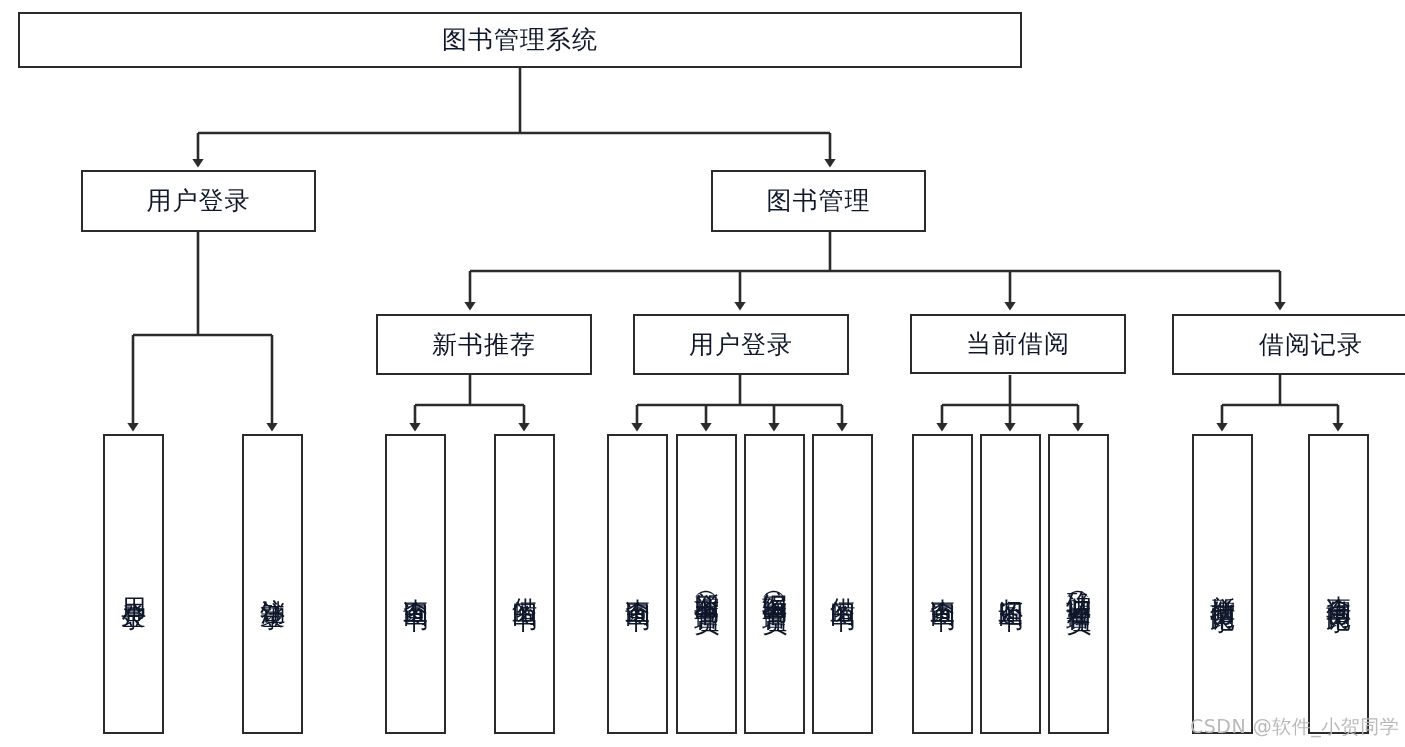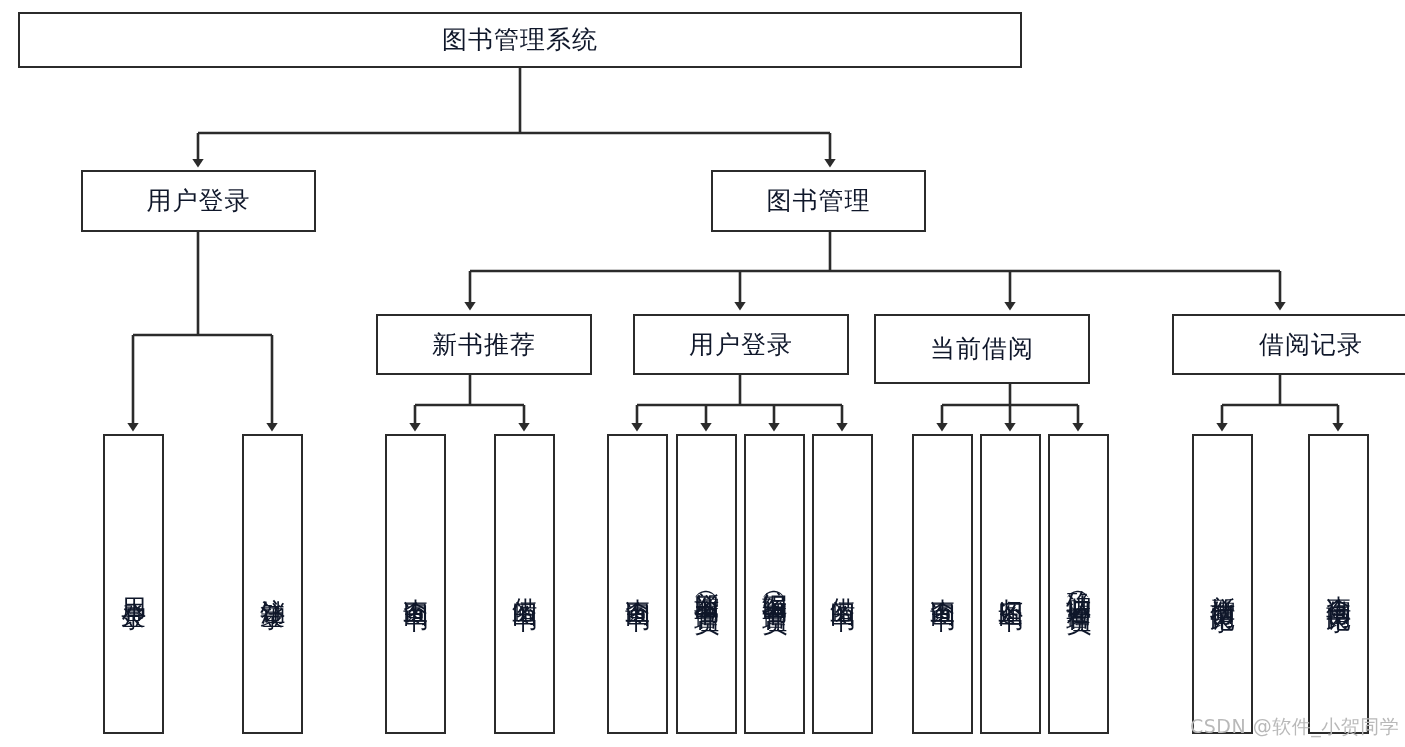--- a/index.html
+++ b/index.html
@@ -138,21 +138,21 @@
   <div class="node h" style="left:711px; top:170px; width:215px; height:62px;">
     <span>图书管理</span>
   </div>
 
   <div class="node h" style="left:362px; top:314px; width:216px; height:61px;margin-left:14px;">
     <span>新书推荐</span>
   </div>
   <div class="node h" style="left:633px; top:314px; width:216px; height:61px;">
     <span>用户登录</span>
   </div>
-  <div class="node h" style="left:874px; top:314px; width:216px; height:70px;">
+  <div class="node h" style="left:910px; top:314px; width:216px; height:60px;">
     <span>当前借阅</span>
   </div>
   <div class="node h" style="left:1172px; top:314px; width:256px; height:61px;padding-left:22px;">
     <span>借阅记录</span>
   </div>
 
   <div class="node v" style="left:103px; top:434px; width:61px; height:300px;">
     <span class="vtext">用户登录</span>
   </div>
   <div class="node v" style="left:242px; top:434px; width:61px; height:300px;">

